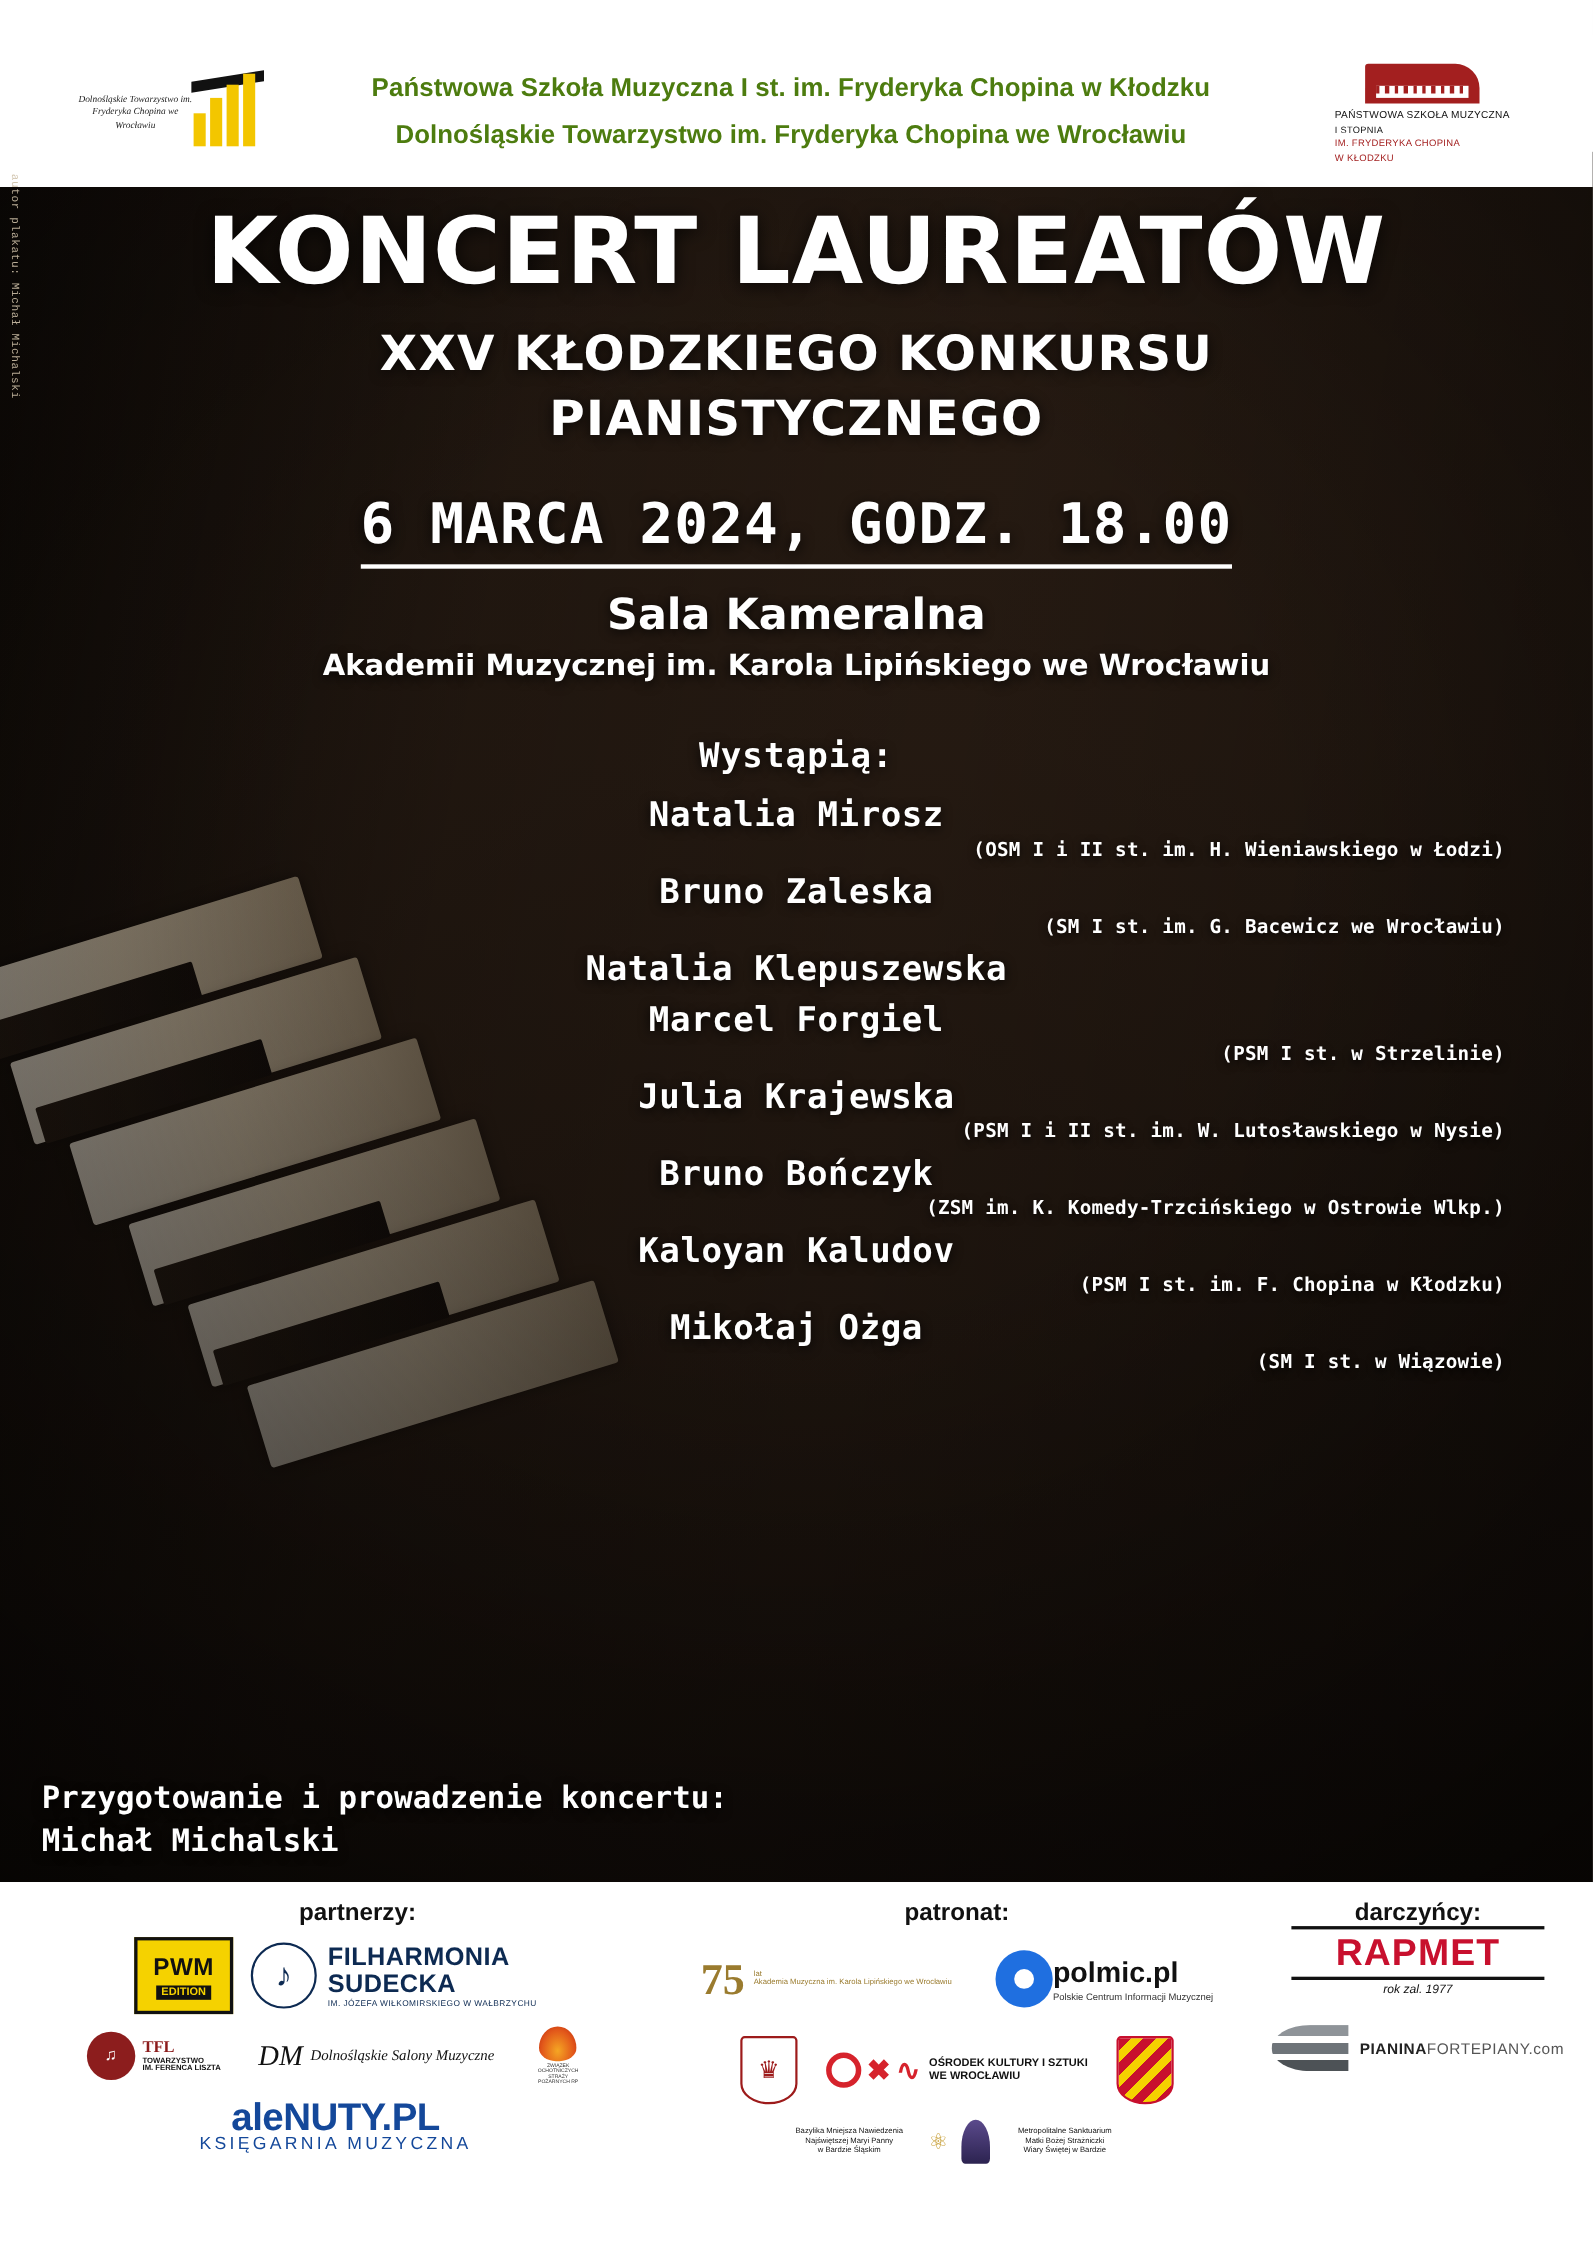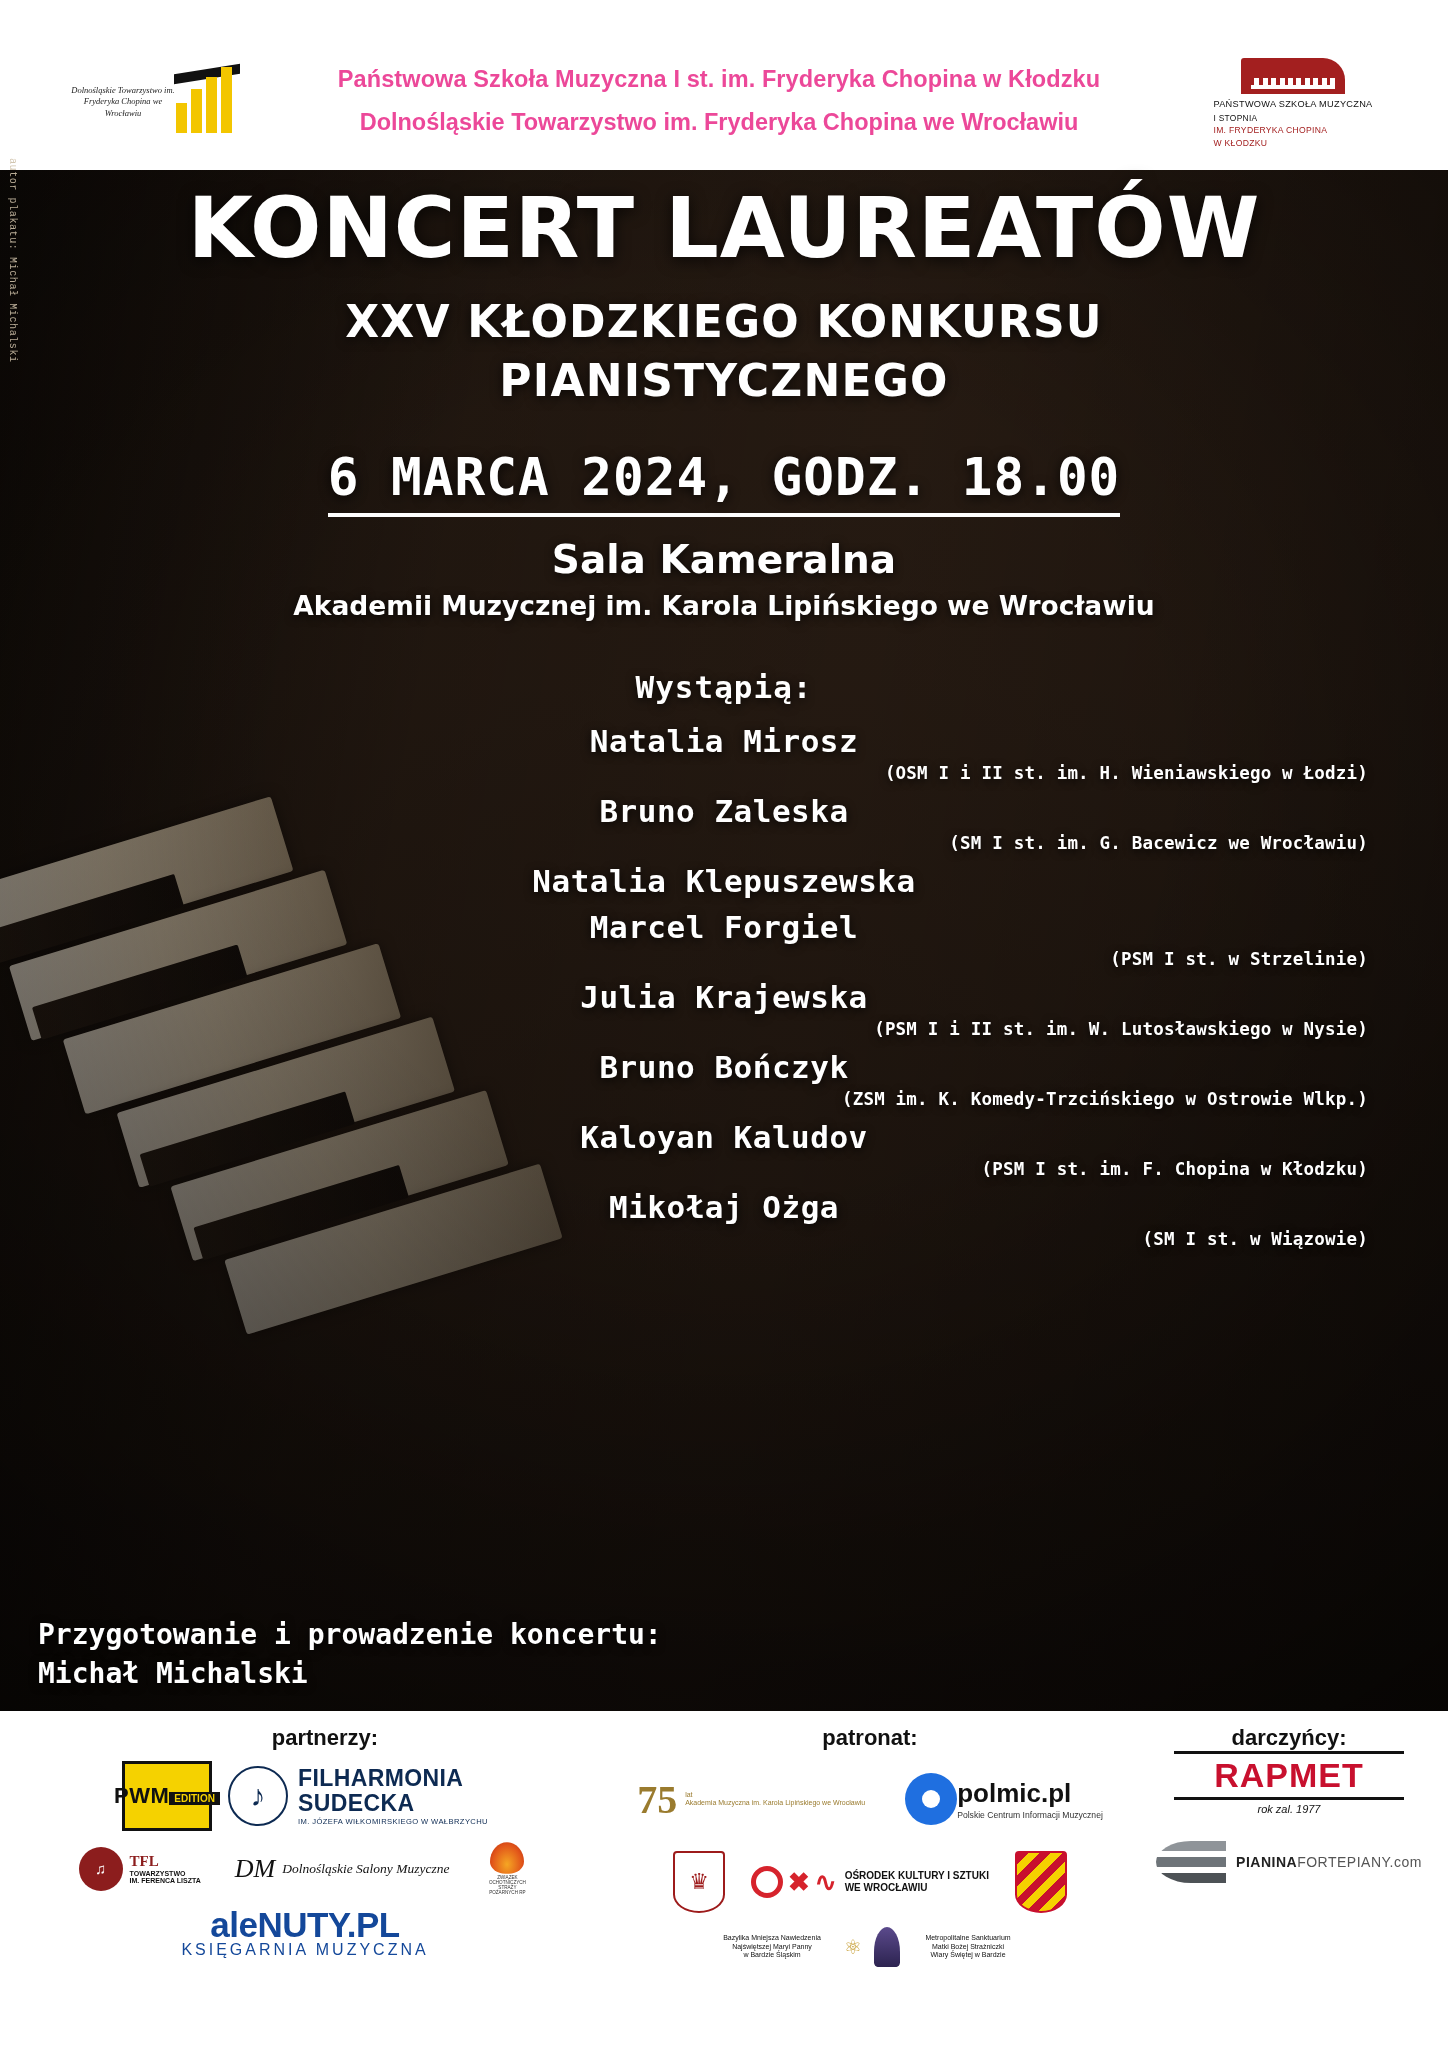--- a/index.html
+++ b/index.html
@@ -80,21 +80,21 @@
     position: absolute;
     left: -2px; top: 2px;
     width: 66px; height: 10px;
     background: #111;
     transform: skewY(-9deg);
   }
 
   .header-titles {
     flex: 1;
     text-align: center;
-    color: #ec4899;
+    color: #4d7c0f;
   }
   .header-titles .line1 {
     font-size: 23.5px;
     font-weight: bold;
     letter-spacing: 0.1px;
     margin-bottom: 16px;
   }
   .header-titles .line2 {
     font-size: 23.5px;
     font-weight: bold;
@@ -360,21 +360,21 @@
     gap: 16px;
     margin-top: 10px;
   }
 
   
   .pwm {
     width: 84px; height: 64px;
     border: 3px solid #111;
     background: #f5d200;
     display: flex;
-    flex-direction: row;
+    flex-direction: column;
     align-items: center;
     justify-content: center;
     font-family: "Liberation Sans", sans-serif;
   }
   .pwm .a { font-size: 22px; font-weight: bold; color: #111; letter-spacing: 0.5px; }
   .pwm .b { font-size: 10px; font-weight: bold; color: #111; background:#111; color:#f5d200; padding: 1px 5px; margin-top: 4px;}
 
   
   .fils { display: flex; align-items: center; gap: 10px; }
   .fils .mark {

